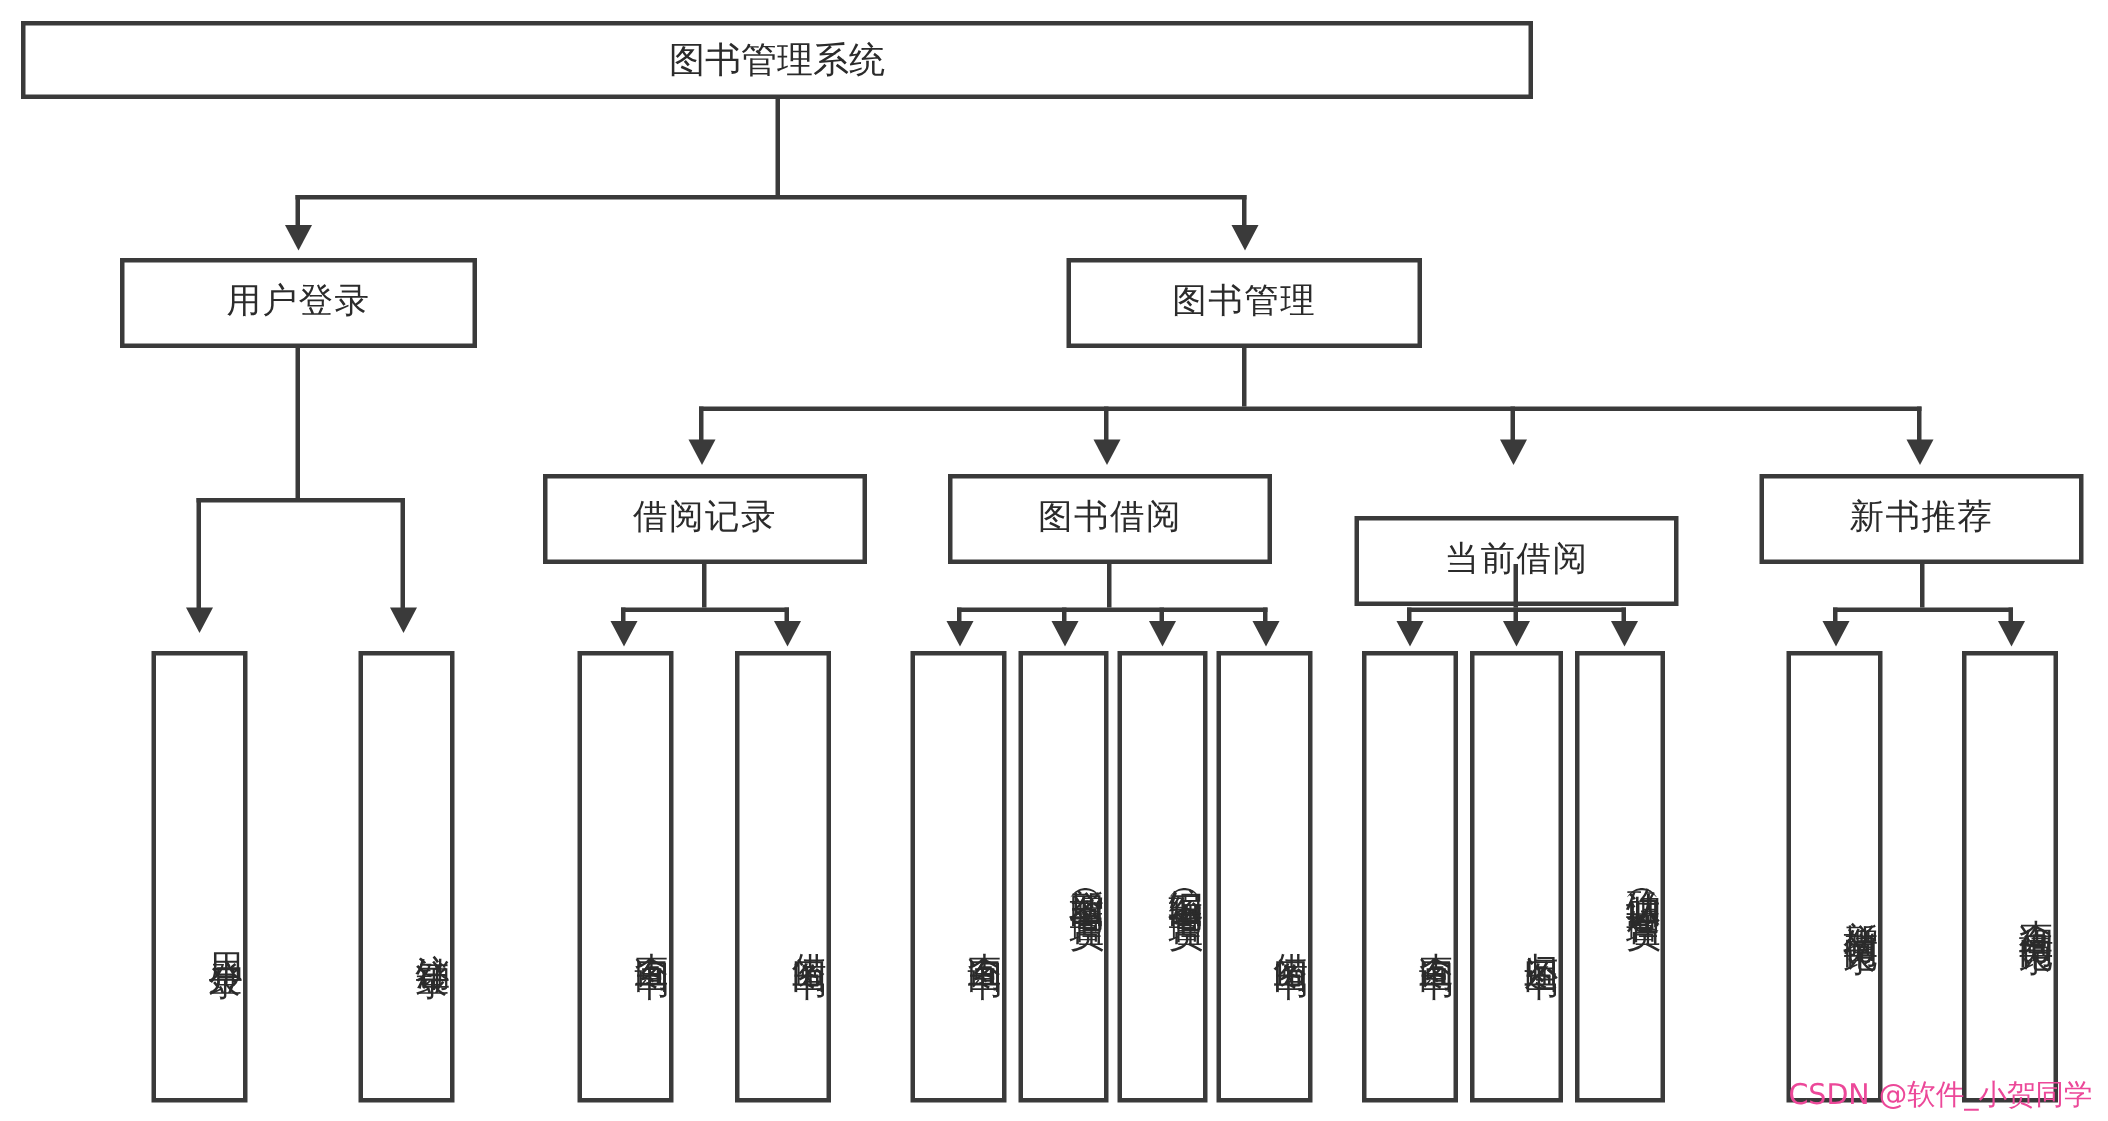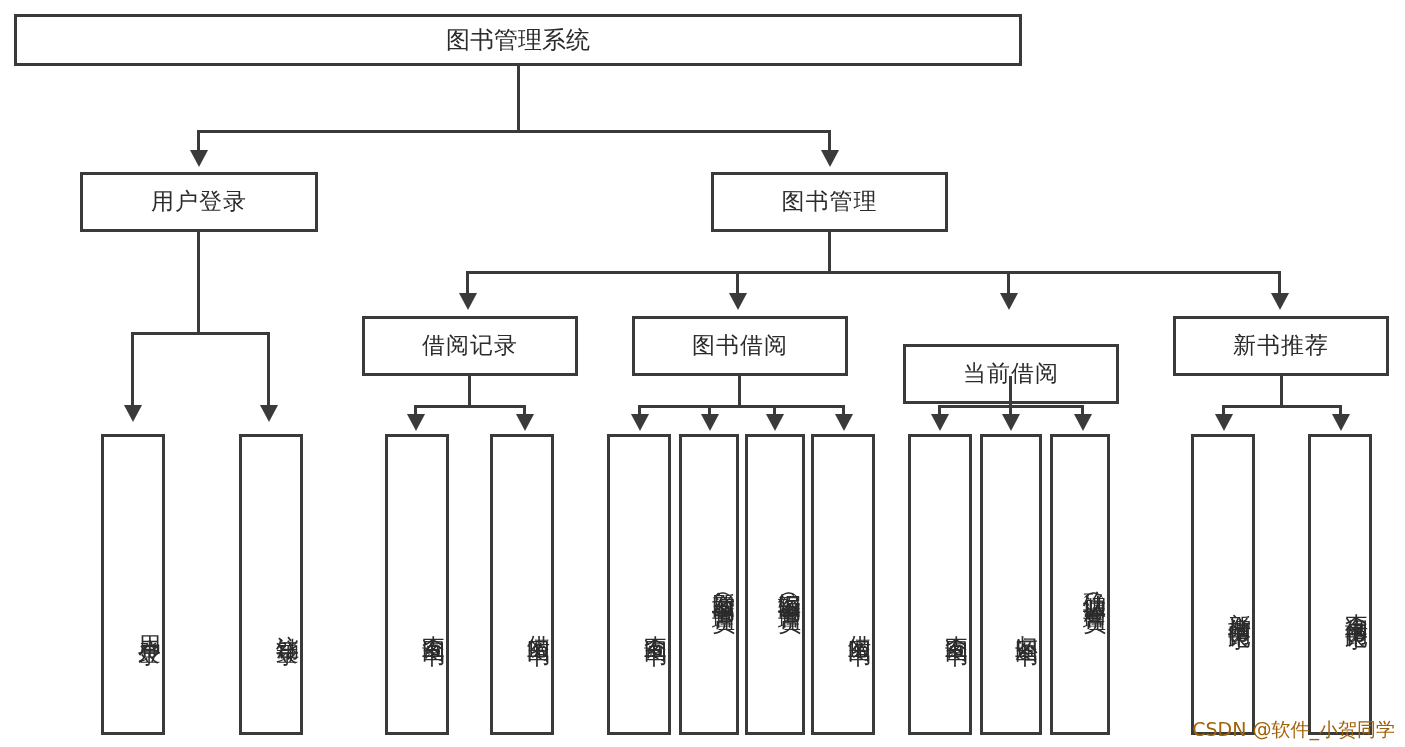--- a/index.html
+++ b/index.html
@@ -70,21 +70,21 @@
     border-left: 9px solid transparent;
     border-right: 9px solid transparent;
     border-top: 17px solid #3a3a3a;
   }
   
   #watermark {
     position: absolute;
     right: 10px;
     bottom: 4px;
     font-size: 19px;
-    color: #a16207;
+    color: #ec4899;
     font-family: "DejaVu Sans", "Liberation Sans", sans-serif;
     white-space: nowrap;
     user-select: none;
   }
 </style>
 </head>
 <body>
 
 <div id="canvas">
 

